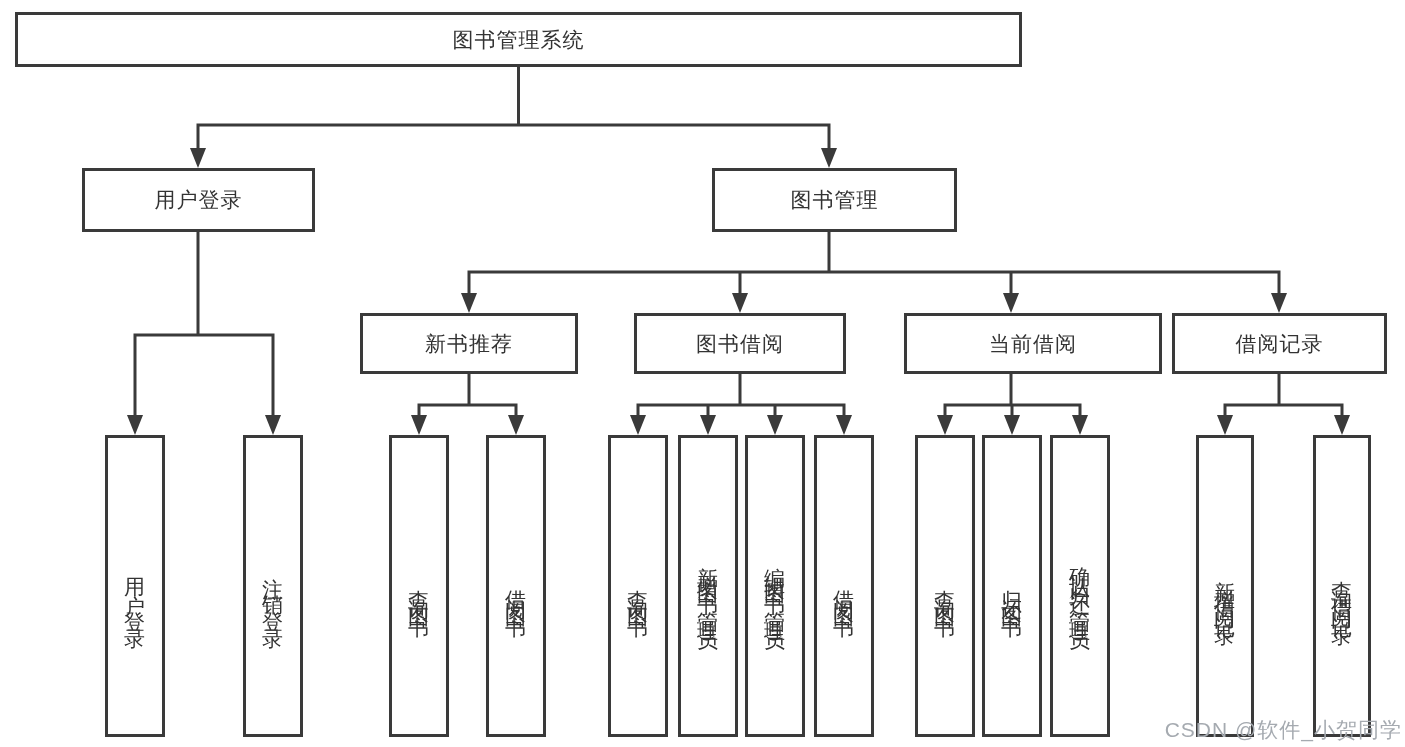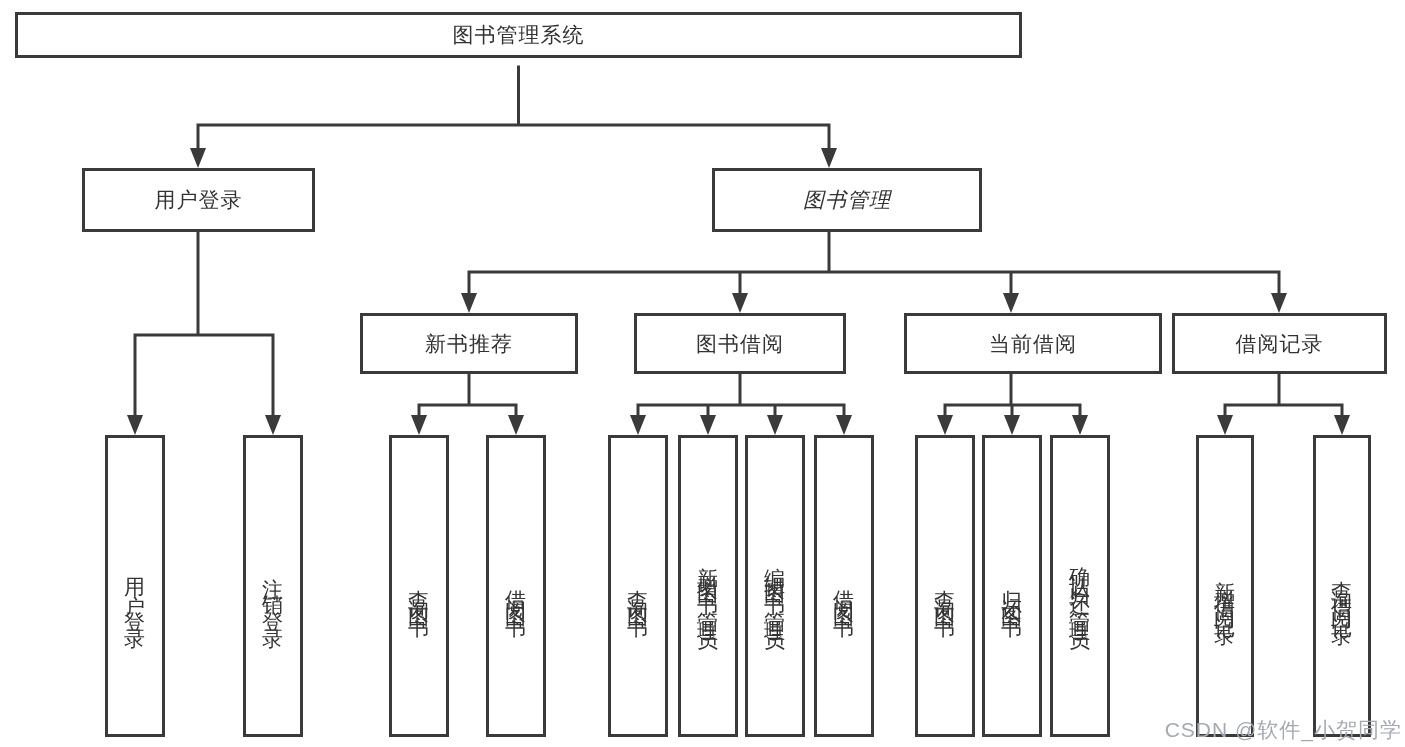--- a/index.html
+++ b/index.html
@@ -90,24 +90,24 @@
       <polygon points="767,415 783,415 775,435"></polygon>
       <polygon points="836,415 852,415 844,435"></polygon>
       <polygon points="937,415 953,415 945,435"></polygon>
       <polygon points="1004,415 1020,415 1012,435"></polygon>
       <polygon points="1072,415 1088,415 1080,435"></polygon>
       <polygon points="1217,415 1233,415 1225,435"></polygon>
       <polygon points="1334,415 1350,415 1342,435"></polygon>
     </g>
   </svg>
 
-  <div class="node" style="left:15px; top:12px; width:1007px; height:46px;">图书管理系统</div>
+  <div class="node" style="left:15px; top:12px; width:1007px; height:55px;">图书管理系统</div>
 
   <div class="node" style="left:82px; top:168px; width:233px; height:64px;">用户登录</div>
-  <div class="node" style="left:712px; top:168px; width:270px; height:64px;font-style:italic;">图书管理</div>
+  <div class="node" style="left:712px; top:168px; width:245px; height:64px;">图书管理</div>
 
   <div class="node" style="left:360px; top:313px; width:218px; height:61px;">新书推荐</div>
   <div class="node" style="left:634px; top:313px; width:212px; height:61px;">图书借阅</div>
   <div class="node" style="left:904px; top:313px; width:258px; height:61px;">当前借阅</div>
   <div class="node" style="left:1172px; top:313px; width:215px; height:61px;">借阅记录</div>
 
   <div class="node leaf airy" style="left:105px; top:435px; width:60px; height:302px;">用户登录</div>
   <div class="node leaf airy" style="left:243px; top:435px; width:60px; height:302px;">注销登录</div>
 
   <div class="node leaf" style="left:389px; top:435px; width:60px; height:302px;">查询图书</div>

